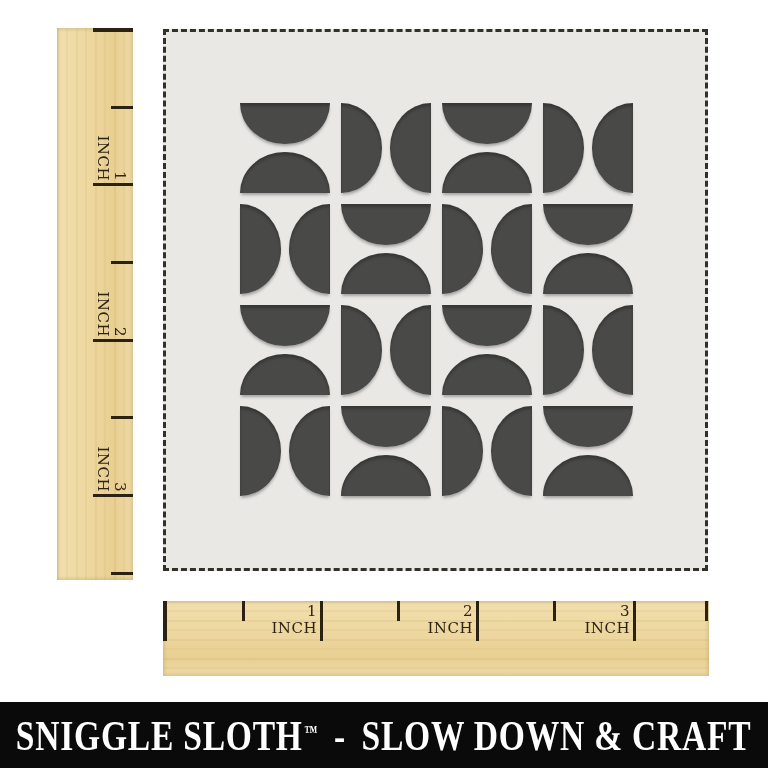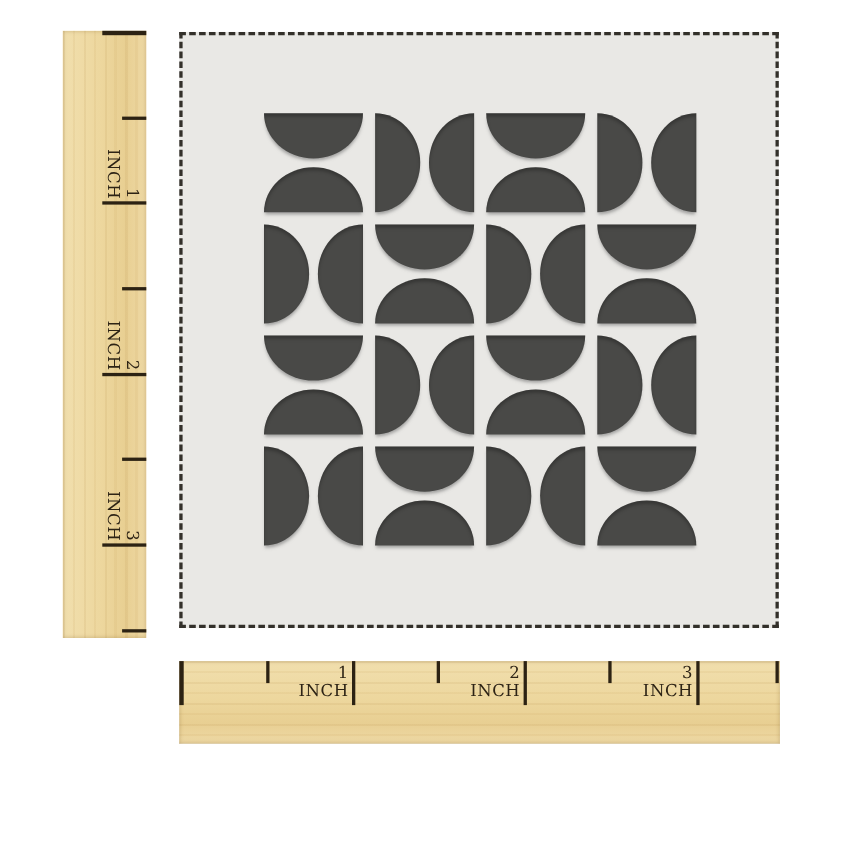--- a/index.html
+++ b/index.html
@@ -192,13 +192,18 @@
       </div>
       <div class="tick" style="left: 390px; top: 0px; width: 3px; height: 20px;"></div>
       <div class="tick" style="left: 470px; top: 0px; width: 3px; height: 40px;"></div>
       <div class="inch-label hlabel" style="left: 418px;">
         <div class="num">3</div>
         <div>INCH</div>
       </div>
       <div class="tick" style="left: 542px; top: 0px; width: 3px; height: 20px;"></div>
     </div>
 
+  <div class="banner">
+    <div class="banner-text">
+      <span>SNIGGLE SLOTH</span><span class="tm">™</span><span class="sep">-</span><span>SLOW DOWN &amp; CRAFT</span>
+    </div>
+  </div>
 </div>
 
 </body></html>

